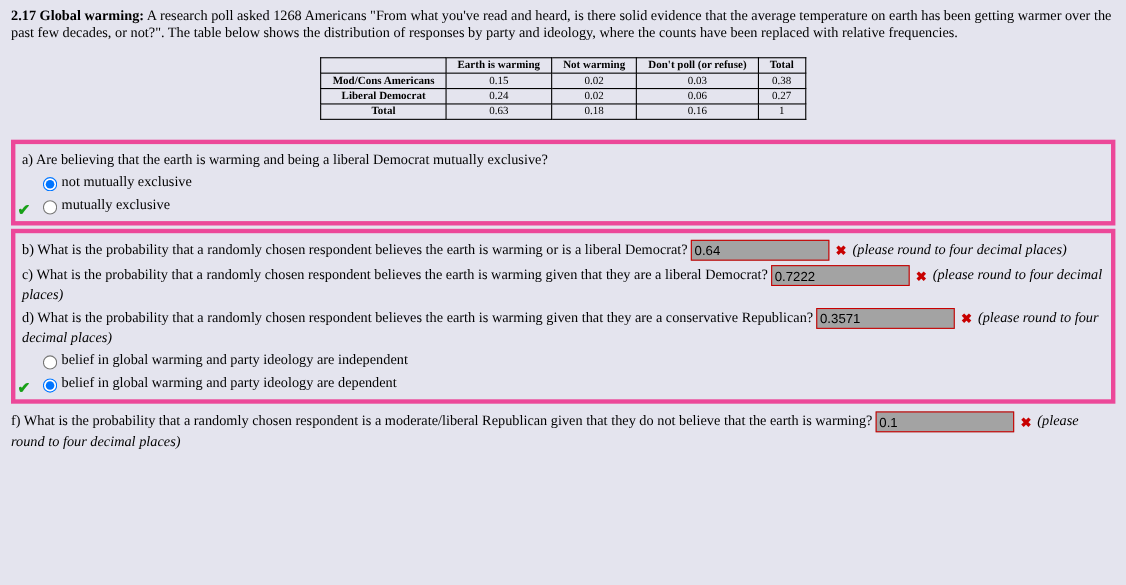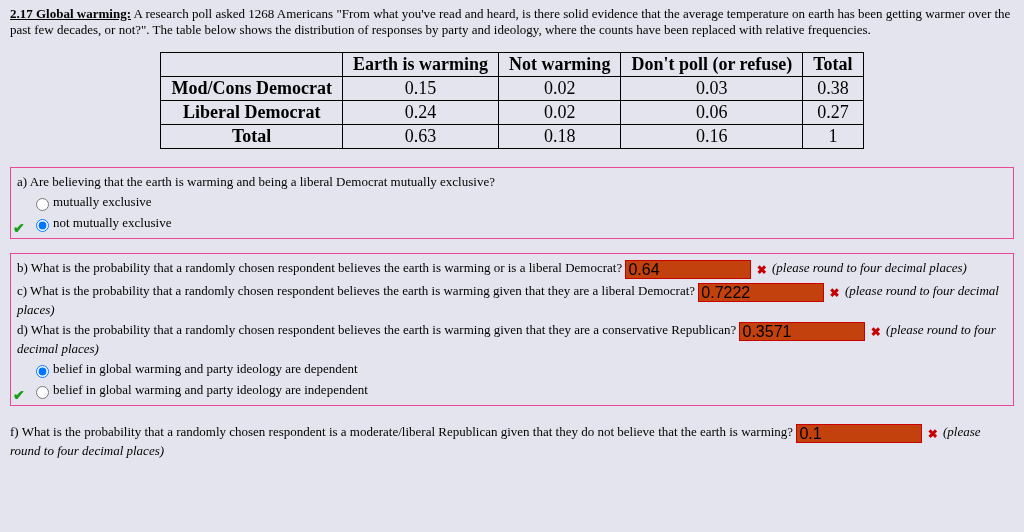--- a/index.html
+++ b/index.html
@@ -4,49 +4,49 @@
 <style>
   body {
     margin: 0;
     padding: 6px 10px;
     background: #e4e4ee;
     font-family: "Times New Roman", Times, serif;
     font-size: 13px;
     color: #000;
     width: 1004px;
   }
-  .intro b { font-weight: bold; text-decoration: underline; }
+  .intro b { font-weight: bold; }
   .tablewrap { text-align: center; margin: 14px 0 18px 0; }
   table.data {
     border-collapse: collapse;
     margin: 0 auto;
-    font-size: 18px;
+    font-size: 10px;
   }
   table.data th, table.data td {
     border: 1px solid #000;
     padding: 1px 10px;
     text-align: center;
     background: #e4e4ee;
   }
   table.data th { font-weight: bold; }
   table.data td.rowhead { font-weight: bold; }
   .qbox-correct {
-    border: 1px solid #ec4899;
+    border: 4px solid #ec4899;
     padding: 4px 6px 4px 6px;
-    margin: 14px 0;
+    margin: 3px 0;
     position: relative;
   }
   .qline { padding: 2px 0; }
   .radio-row { padding: 2px 0 2px 14px; }
   input[type=radio] { vertical-align: middle; margin-right: 4px; }
   input[type=text].ans {
     border: 1px solid #c80000;
-    background: #c2410c;
+    background: #a3a3a3;
     font-family: Arial, sans-serif;
-    font-size: 16px;
+    font-size: 12px;
     padding: 1px 2px;
     width: 120px;
     height: 15px;
     vertical-align: middle;
   }
   .mark-x {
     color: #c80000;
     font-weight: bold;
     font-family: Arial, sans-serif;
     font-size: 12px;
@@ -74,21 +74,21 @@
   <table class="data">
     <tbody>
         <tr>
       <th></th>
       <th>Earth is warming</th>
       <th>Not warming</th>
       <th>Don't poll (or refuse)</th>
       <th>Total</th>
     </tr>
     <tr>
-          <td class="rowhead">Mod/Cons Democrat</td>
+          <td class="rowhead">Mod/Cons Americans</td>
           <td>0.15</td>
           <td>0.02</td>
           <td>0.03</td>
           <td>0.38</td>
         </tr>
     <tr>
           <td class="rowhead">Liberal Democrat</td>
           <td>0.24</td>
           <td>0.02</td>
           <td>0.06</td>
@@ -101,24 +101,24 @@
           <td>0.16</td>
           <td>1</td>
         </tr>
   </tbody>
     </table>
 </div>
 
 <div class="qbox-correct">
   <div class="qline">a) Are believing that the earth is warming and being a liberal Democrat mutually exclusive?</div>
   <div class="radio-row">
-    <label><input type="radio" name="qa" style=""><span>mutually exclusive</span></label>
+    <label><input type="radio" name="qa" checked="" style=""><span>not mutually exclusive</span></label>
   </div>
   <div class="radio-row">
-    <label><input type="radio" name="qa" checked="" style=""><span>not mutually exclusive</span></label>
+    <label><input type="radio" name="qa" style=""><span>mutually exclusive</span></label>
   </div>
   <span class="check">✔</span>
 </div>
 
 <div class="qbox-correct">
   <div class="qline">
     <span>b) What is the probability that a randomly chosen respondent believes the earth is warming or is a liberal Democrat? </span>
     <input type="text" class="ans" value="0.64" style="">
     <span class="mark-x">✖</span>
     <span class="hint">(please round to four decimal places)</span>
@@ -129,24 +129,24 @@
     <span class="mark-x">✖</span>
     <span class="hint">(please round to four decimal places)</span>
   </div>
   <div class="qline">
     <span>d) What is the probability that a randomly chosen respondent believes the earth is warming given that they are a conservative Republican? </span>
     <input type="text" class="ans" value="0.3571" style="">
     <span class="mark-x">✖</span>
     <span class="hint">(please round to four decimal places)</span>
   </div>
   <div class="radio-row">
-    <label><input type="radio" name="qe" checked="" style=""><span>belief in global warming and party ideology are dependent</span></label>
+    <label><input type="radio" name="qe" style=""><span>belief in global warming and party ideology are independent</span></label>
   </div>
   <div class="radio-row">
-    <label><input type="radio" name="qe" style=""><span>belief in global warming and party ideology are independent</span></label>
+    <label><input type="radio" name="qe" checked="" style=""><span>belief in global warming and party ideology are dependent</span></label>
   </div>
   <span class="check">✔</span>
 </div>
 
 <div class="qline" style="padding-top:4px">
   <span>f) What is the probability that a randomly chosen respondent is a moderate/liberal Republican given that they do not believe that the earth is warming? </span>
   <input type="text" class="ans" value="0.1" style="">
   <span class="mark-x">✖</span>
   <span class="hint">(please round to four decimal places)</span>
 </div>

